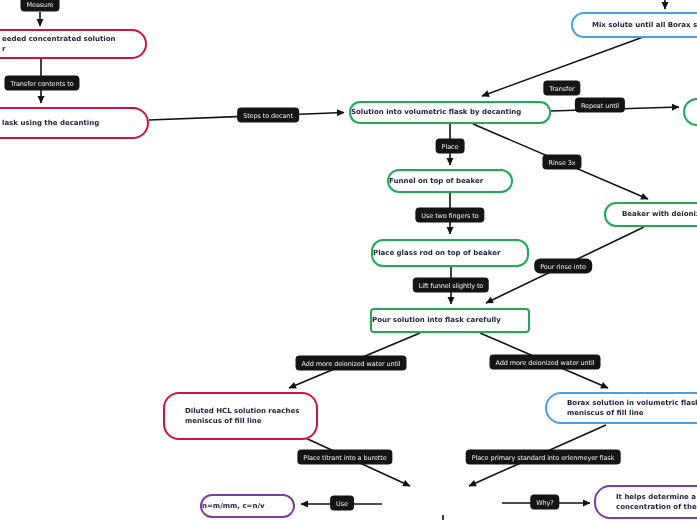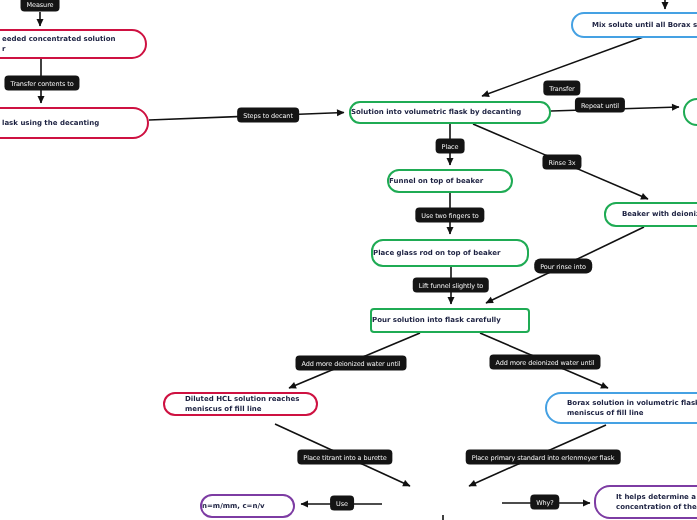--- a/index.html
+++ b/index.html
@@ -99,21 +99,21 @@
   </div>
 
   <div class="node green center" style="left:371px;top:239px;width:158px;height:28px;border-radius:12px;">
     <div>Place glass rod on top of beaker</div>
   </div>
 
   <div class="node green center" style="left:370px;top:308px;width:160px;height:25px;border-radius:4px;">
     <div>Pour solution into flask carefully</div>
   </div>
 
-  <div class="node red" style="left:163px;top:392px;width:155px;height:24px;border-radius:16px;">
+  <div class="node red" style="left:163px;top:392px;width:155px;height:48px;border-radius:16px;">
     <div style="padding-left:20px;">
       <div>Diluted HCL solution reaches</div>
       <div>meniscus of fill line</div>
     </div>
   </div>
 
   <div class="node blue" style="left:545px;top:392px;width:175px;height:32px;border-radius:16px;">
     <div style="padding-left:20px;">
       <div>Borax solution in volumetric flask</div>
       <div>meniscus of fill line</div>

